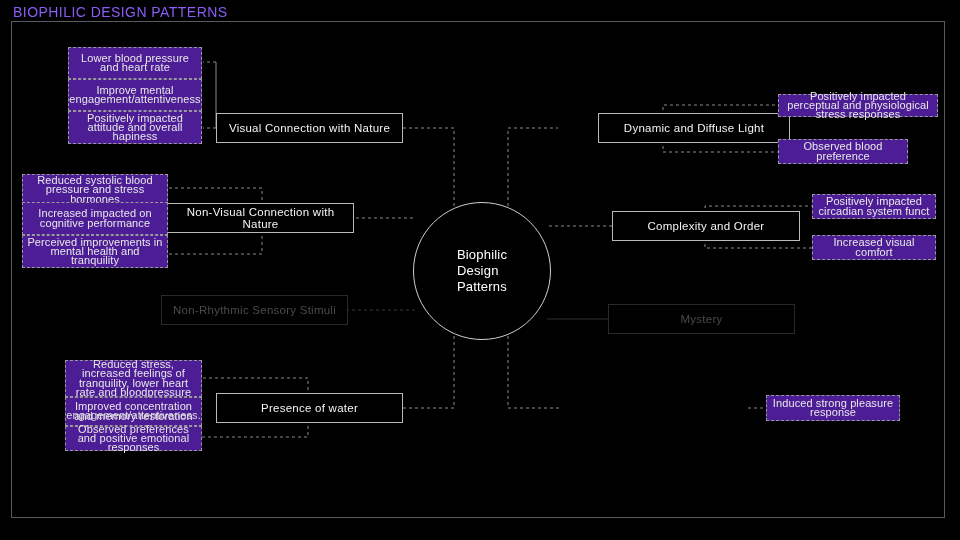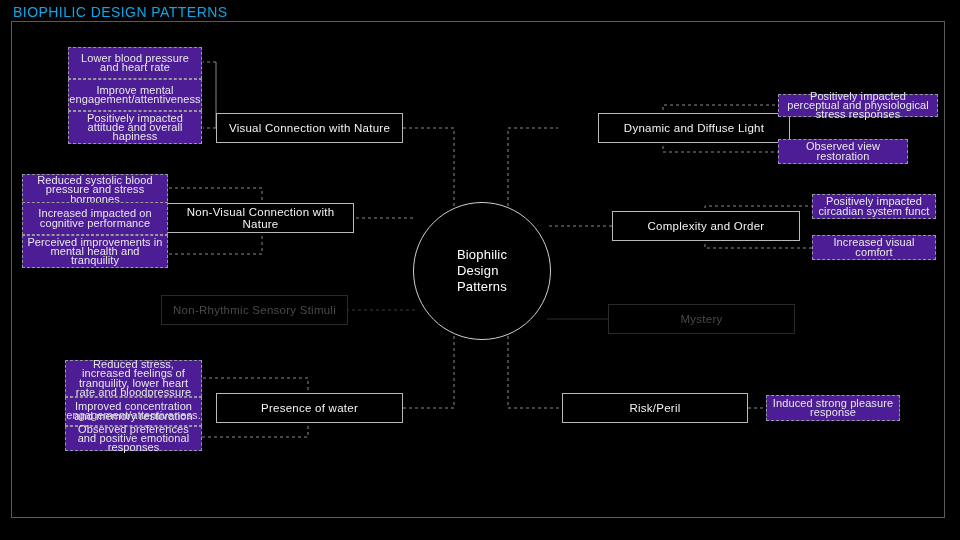--- a/index.html
+++ b/index.html
@@ -10,21 +10,21 @@
     overflow:hidden;
     position:relative;
     color:#ffffff;
   }
   #stage{position:absolute;left:0;top:0;width:960px;height:540px;}
 
   
   #title{
     position:absolute;left:13px;top:4px;
     font-size:14px;letter-spacing:.45px;
-    color:#0ea5e9;font-weight:400;
+    color:#8b5cf6;font-weight:400;
     white-space:nowrap;
   }
 
   
   #frame{
     position:absolute;left:11px;top:21px;
     width:934px;height:497px;
     border:1px solid #5a5a5a;
     box-sizing:border-box;
     background:transparent;
@@ -162,23 +162,20 @@
   </div>
 
   <div class="pat" style="left:612px;top:211px;width:188px;height:30px;">
     <span>Complexity and Order</span>
   </div>
 
   <div class="pat dim" style="left:608px;top:304px;width:187px;height:30px;">
     <span>Mystery</span>
   </div>
 
-  <div class="pat" style="left:562px;top:393px;width:186px;height:30px;">
-    <span>Risk/Peril</span>
-  </div>
 
   <div class="attr" style="left:68px;top:47px;width:134px;height:32px;">
     <span class="txt">Lower blood pressure and heart rate</span>
   </div>
   <div class="attr" style="left:68px;top:79px;width:134px;height:32px;">
     <span class="txt">Improve mental engagement/attentiveness</span>
   </div>
   <div class="attr" style="left:68px;top:111px;width:134px;height:33px;">
     <span class="txt">Positively impacted attitude and overall hapiness</span>
   </div>
@@ -201,21 +198,21 @@
     <span class="overlay">engagement/attentiveness.</span>
   </div>
   <div class="attr" style="left:65px;top:426px;width:137px;height:25px;">
     <span class="txt">Observed preferences and positive emotional responses</span>
   </div>
 
   <div class="attr" style="left:778px;top:94px;width:160px;height:23px;">
     <span class="txt">Positively impacted perceptual and physiological stress responses</span>
   </div>
   <div class="attr" style="left:778px;top:139px;width:130px;height:25px;">
-    <span class="txt">Observed view restoration</span>
+    <span class="txt">Observed blood preference</span>
   </div>
 
   <div class="attr" style="left:812px;top:194px;width:124px;height:25px;">
     <span class="txt">Positively impacted circadian system funct</span>
   </div>
   <div class="attr" style="left:812px;top:235px;width:124px;height:25px;">
     <span class="txt">Increased visual comfort</span>
   </div>
 
   <div class="attr" style="left:766px;top:395px;width:134px;height:26px;">

